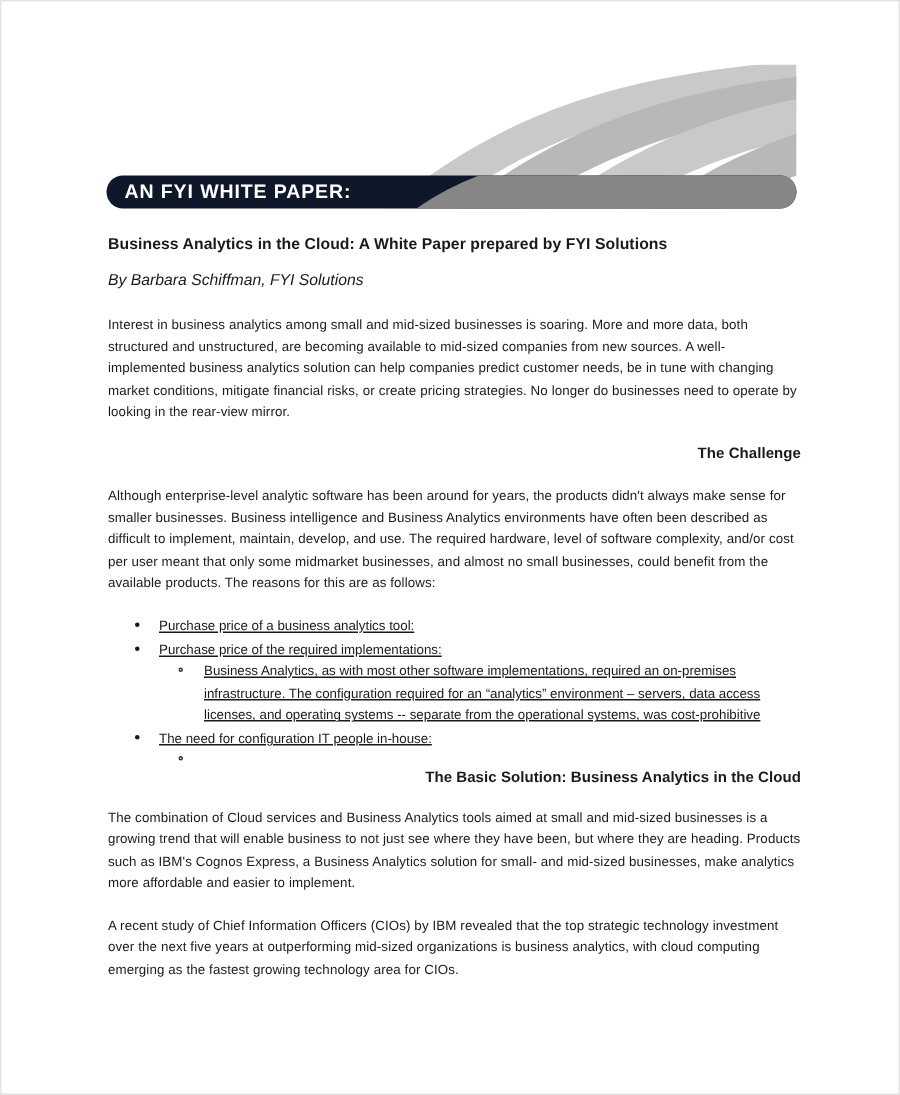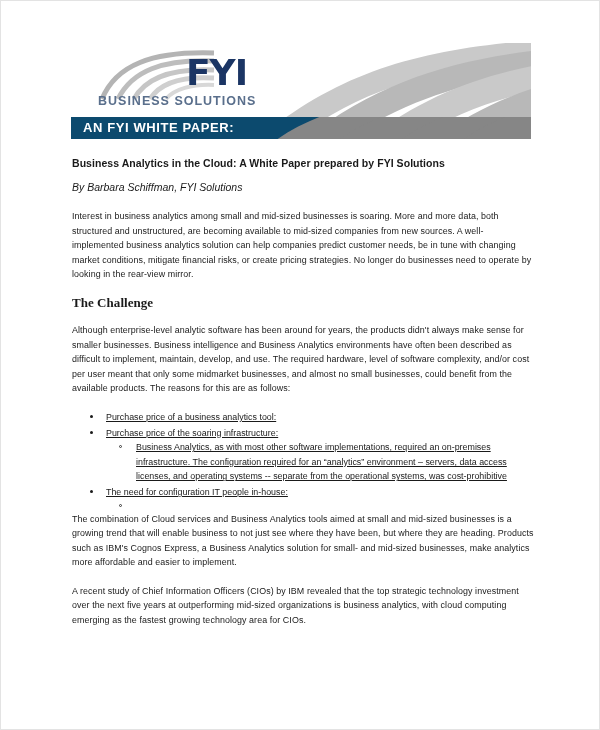--- a/index.html
+++ b/index.html
@@ -78,23 +78,24 @@
     white-space: nowrap;
   }
 
   
   #banner {
     position: absolute;
     left: 70px;
     top: 116px;
     width: 460px;
     height: 22px;
-    background: #0c4a6e;
+    background: #0f172a;
     z-index: 2;
     overflow: hidden;
+    border-radius: 11px;
   }
   #banner-swoosh {
     position: absolute;
     left: 0;
     top: 0;
     width: 460px;
     height: 22px;
   }
   #banner-text {
     position: absolute;
@@ -134,26 +135,27 @@
   }
   .para {
     font-family: Liberation Sans, sans-serif;
     font-size: 8.9px;
     line-height: 14.6px;
     margin: 0 0 14px 0;
     text-align: left;
     letter-spacing: 0.08px;
   }
   .heading {
-    font-family: Liberation Serif, serif;
-    font-weight: bold;
-    font-size: 13px;
+    font-family: Liberation Sans, sans-serif;
+    font-weight: bold;
+    font-size: 10px;
     line-height: 14px;
     margin: 0 0 13px 0;
     letter-spacing: 0.05px;
+    text-align: right;
   }
   .heading.tight {
     margin-bottom: 12px;
   }
   ul.lvl1 {
     list-style: none;
     margin: 0 0 12px 0;
     padding: 0;
     text-decoration: underline;
   }
@@ -209,41 +211,20 @@
         </clipPath>
       </defs>
       <g clip-path="url(#clipHead)">
         <path d="M 150 130 C 250 30 340 6 480 -4 L 480 16 C 350 26 268 48 178 136 Z" fill="#c9c9c9"></path>
         <path d="M 190 136 C 290 34 390 12 520 2 L 520 24 C 398 34 312 56 220 142 Z" fill="#b8b8b8"></path>
         <path d="M 246 140 C 344 42 436 20 560 10 L 560 34 C 446 44 366 66 278 146 Z" fill="#c9c9c9"></path>
         <path d="M 306 144 C 400 52 486 30 600 20 L 600 46 C 494 56 420 76 338 150 Z" fill="#b8b8b8"></path>
       </g>
     </svg>
 
-    <div id="logo-block">
-      <svg id="logo-arcs" viewBox="0 0 120 52" preserveAspectRatio="none">
-        <g fill="none" stroke="#b4b4b4" stroke-width="5">
-          <path d="M 4 50 C 18 16 54 2 116 4"></path>
-        </g>
-        <g fill="none" stroke="#bdbdbd" stroke-width="5">
-          <path d="M 20 50 C 34 22 64 10 116 12"></path>
-        </g>
-        <g fill="none" stroke="#c6c6c6" stroke-width="5">
-          <path d="M 36 50 C 48 28 74 19 116 21"></path>
-        </g>
-        <g fill="none" stroke="#cfcfcf" stroke-width="5">
-          <path d="M 52 50 C 62 34 84 27 116 29"></path>
-        </g>
-        <g fill="none" stroke="#d8d8d8" stroke-width="4">
-          <path d="M 68 50 C 76 40 94 35 116 36"></path>
-        </g>
-      </svg>
-      <div id="logo-fyi">FYI</div>
-      <div id="logo-tagline">BUSINESS SOLUTIONS</div>
-    </div>
   </div>
 
   <div id="banner">
     <svg id="banner-swoosh" viewBox="0 0 460 22" preserveAspectRatio="none">
       <g>
         <path d="M 150 40 C 250 -60 340 -84 480 -94 L 480 -74 C 350 -64 268 -42 178 46 Z" fill="#ffffff" opacity="0"></path>
         <path d="M 196 30 C 240 -6 300 -18 360 -22 L 372 -22 L 300 30 Z" fill="#868686"></path>
         <path d="M 258 30 C 302 -6 362 -18 422 -22 L 434 -22 L 362 30 Z" fill="#868686"></path>
         <path d="M 320 30 C 364 -6 424 -18 484 -22 L 496 -22 L 424 30 Z" fill="#868686"></path>
         <path d="M 382 30 C 426 -6 486 -18 546 -22 L 558 -22 L 486 30 Z" fill="#868686"></path>
@@ -265,39 +246,40 @@
     <div class="para">Although enterprise-level analytic software has been around for years, the products didn't always make sense for smaller businesses.  Business intelligence and Business Analytics environments have often been described as difficult to implement, maintain, develop, and use.  The required hardware, level of software complexity, and/or cost per user meant that only some midmarket businesses, and almost no small businesses, could benefit from the available products.   The reasons for this are as follows:</div>
 
     <ul class="lvl1">
       <li class="b1">
         <span class="bullet-dot"></span>
         <span>Purchase price of a business analytics tool:</span>
       </li>
 
       <li class="b1">
         <span class="bullet-dot"></span>
-        <span>Purchase price of the soaring infrastructure:</span>
+        <span>Purchase price of the required implementations:</span>
         <ul class="lvl2">
           <li class="b2">
             <span class="bullet-circ"></span>
             <span>Business Analytics, as with most other software implementations, required an on-premises infrastructure.  The configuration  required for an “analytics” environment – servers, data access licenses, and operating systems --  separate from the operational systems, was cost-prohibitive</span>
           </li>
         </ul>
       </li>
 
       <li class="b1">
         <span class="bullet-dot"></span>
         <span>The need for configuration IT people in-house:</span>
         <ul class="lvl2">
           <li class="b2">
             <span class="bullet-circ"></span>
           </li>
         </ul>
       </li>
     </ul>
 
+    <div class="heading tight">The Basic Solution:   Business Analytics in the Cloud</div>
 
     <div class="para">The combination of Cloud services and Business Analytics tools aimed at small and mid-sized businesses is a growing trend that will enable business to not just see where they have been, but where they are heading. Products such as IBM's Cognos Express, a Business Analytics solution for small- and mid-sized businesses, make analytics more affordable and easier to implement.</div>
 
     <div class="para">A recent study of Chief Information Officers (CIOs) by IBM revealed that the top strategic technology investment over the next five years at outperforming mid-sized organizations is business analytics, with cloud computing emerging as the fastest growing technology area for CIOs.</div>
 
   </div>
 </div>
 
 </body></html>

